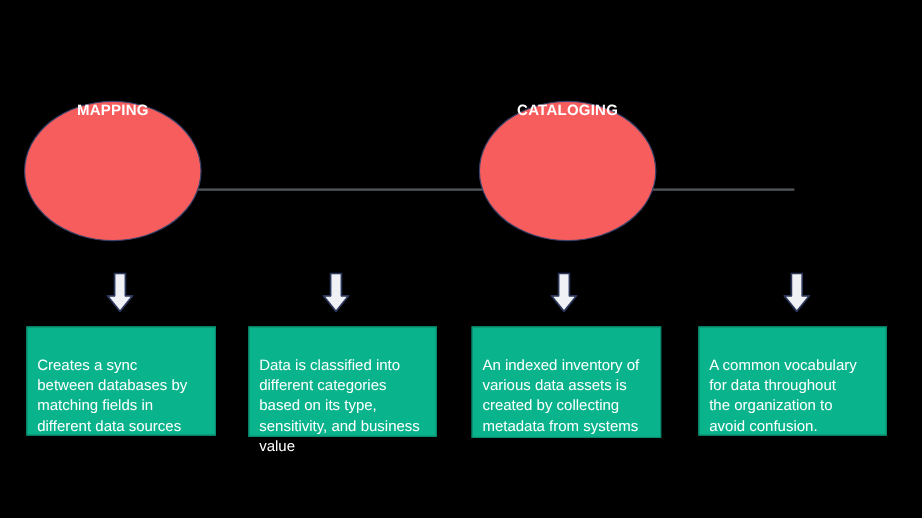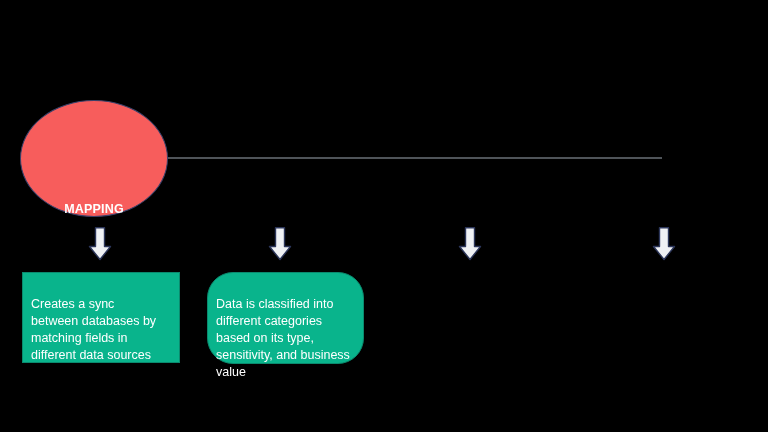--- a/index.html
+++ b/index.html
@@ -24,25 +24,25 @@
 
   .connector{
     position:absolute;
     left:94px;top:157px;width:568px;height:2px;
     background:var(--connector);
     z-index:0;
   }
 
   .stage-ellipse{
     position:absolute;
-    top:100px;width:148px;height:117px;
+    top:84px;width:148px;height:117px;
     background:var(--ellipse-fill);
     border:1.5px solid var(--ellipse-border);
     border-radius:50%;
-    display:flex;align-items:flex-end;justify-content:center;
+    display:flex;align-items:flex-start;justify-content:center;
     z-index:1;
   }
   .stage-ellipse .label{
     color:var(--text);
     font-weight:bold;
     font-size:12.5px;
     letter-spacing:.2px;
     text-align:center;
   }
   .e0{left:20px}.e1{left:209px}.e2{left:399px}.e3{left:588px}
@@ -57,33 +57,36 @@
     background:var(--box-fill);
     border:1px solid var(--box-border);
     color:var(--text);
     font-size:12.5px;
     line-height:17px;
     padding:6px 8px;
     white-space:pre-line;
     z-index:1;
   }
   .b0{left:22px;width:158px;height:91px;}
-  .b1{left:207px;width:157px;height:92px;border-radius:26px;}
+  .b1{left:207px;width:157px;height:92px;}
   .b2{left:393px;width:158px;height:93px;}
   .b3{left:582px;width:157px;height:91px;}
 </style>
 </head>
 <body>
 
 <div class="slide">
 
   <div class="connector"></div>
 
   <div class="stage-ellipse e0">
     <span class="label">MAPPING</span>
+  </div>
+  <div class="stage-ellipse e2">
+    <span class="label">CATALOGING</span>
   </div>
 
   <svg class="down-arrow a0" viewBox="0 0 24 34">
     <path d="M7.5 0.75 H16.5 V19.5 H22.5 L12 32.5 L1.5 19.5 H7.5 Z" style="fill:var(--arrow-fill);stroke:var(--arrow-border);stroke-width:1.4;stroke-linejoin:round;"></path>
   </svg>
   <svg class="down-arrow a1" viewBox="0 0 24 34">
     <path d="M7.5 0.75 H16.5 V19.5 H22.5 L12 32.5 L1.5 19.5 H7.5 Z" style="fill:var(--arrow-fill);stroke:var(--arrow-border);stroke-width:1.4;stroke-linejoin:round;"></path>
   </svg>
   <svg class="down-arrow a2" viewBox="0 0 24 34">
     <path d="M7.5 0.75 H16.5 V19.5 H22.5 L12 32.5 L1.5 19.5 H7.5 Z" style="fill:var(--arrow-fill);stroke:var(--arrow-border);stroke-width:1.4;stroke-linejoin:round;"></path>
@@ -98,14 +101,26 @@
 matching fields in
 different data sources</span>
   </div>
   <div class="desc-box b1">
     <span>Data is classified into
 different categories
 based on its type,
 sensitivity, and business
 value</span>
   </div>
+  <div class="desc-box b2">
+    <span>An indexed inventory of
+various data assets is
+created by collecting
+metadata from systems</span>
+  </div>
+  <div class="desc-box b3">
+    <span> A common vocabulary
+for data throughout
+the organization to
+avoid confusion.</span>
+  </div>
 
 </div>
 
 </body></html>

